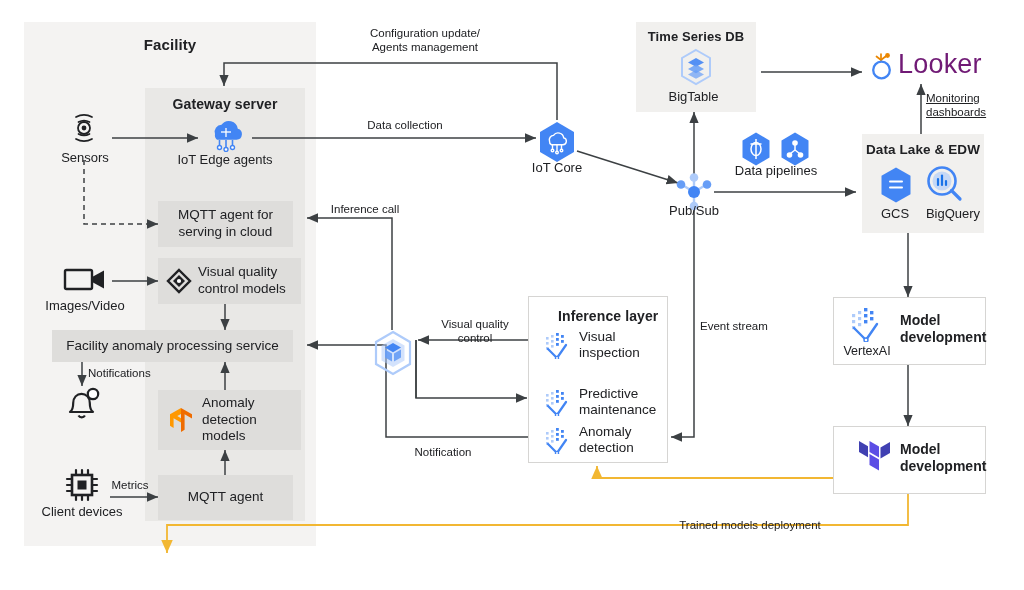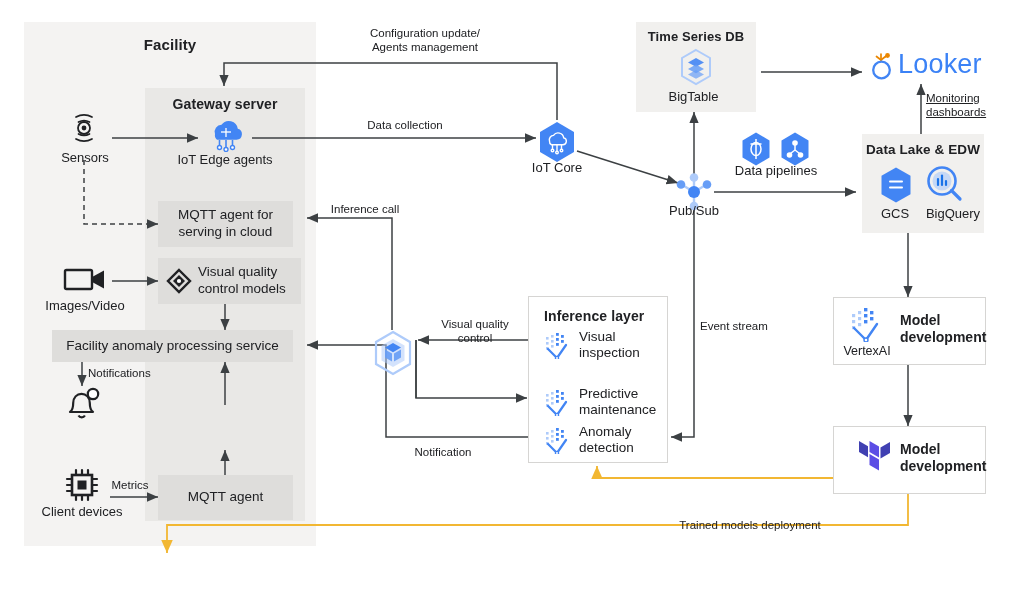--- a/index.html
+++ b/index.html
@@ -86,21 +86,21 @@
     position:absolute;
     display:flex;align-items:center;gap:9px;
   }
   .inf-item-txt{
     font-size:13.5px;line-height:1.2;color:#202124;white-space:pre-line;
   }
   .md-txt{
     font-weight:bold;font-size:14px;line-height:1.2;color:#202124;white-space:pre-line;
   }
   .looker-word{
-    position:absolute;font-size:27px;color:#3b82f6;letter-spacing:.2px;font-weight:400;
+    position:absolute;font-size:27px;color:#701a75;letter-spacing:.2px;font-weight:400;
   }
 </style>
 </head>
 <body>
 
 <div id="stage">
 
   <div class="panel-facility" style="left:24px;top:22px;width:292px;height:524px;"></div>
 
   <div class="panel-gateway" style="left:145px;top:88px;width:160px;height:433px;"></div>
@@ -212,20 +212,31 @@
 
     <div class="box-grey" style="left:158px;top:201px;width:135px;height:46px;">
       <div class="lbl" style="white-space:pre-line;">MQTT agent for
 serving in cloud</div>
     </div>
 
     <div class="box-lightgrey" style="left:52px;top:330px;width:241px;height:32px;background:#dedddb;">
       <div class="lbl">Facility anomaly processing service</div>
     </div>
 
+    <div class="box-grey" style="left:158px;top:390px;width:135px;height:60px;justify-content:flex-start;padding-left:8px;">
+      <div class="icon" style="position:relative;width:30px;height:30px;flex:0 0 30px;">
+        <svg viewBox="0 0 30 30" width="30" height="30">
+          <path d="M15,3 L26,9.2 L26,13.4 L18.6,9.2 L18.6,24.8 L15,27 z" fill="#ef6c00"></path>
+          <path d="M15,3 L4,9.2 L4,20.8 L7.6,22.9 L7.6,13.2 L15,17.4 L15,13.2 L11.3,11.1 L15,9 z" fill="#ff9800"></path>
+        </svg>
+      </div>
+      <div class="lbl" style="flex:1;text-align:left;padding-left:6px;">Anomaly
+detection
+models</div>
+    </div>
 
     <div class="box-grey" style="left:158px;top:475px;width:135px;height:45px;">
       <div class="lbl">MQTT agent</div>
     </div>
 
     <div class="icon" style="left:63px;top:108px;width:42px;height:40px;">
       <svg viewBox="0 0 42 40" width="42" height="40">
         <g stroke="#202124" fill="none" stroke-width="1.7" stroke-linecap="round">
           <path d="M13,9 a14,11 0 0 1 16,0"></path>
           <path d="M15.5,14 a10,8 0 0 1 11,0"></path>
@@ -399,21 +410,21 @@
           <path d="M22,13 L30,17.6 L22,22.2 L14,17.6 z"></path>
         </g>
         <g fill="#669df6" opacity=".9">
           <path d="M14,19.5 L21,23.5 L21,31.5 L14,27.5 z"></path>
           <path d="M30,19.5 L23,23.5 L23,31.5 L30,27.5 z"></path>
         </g>
       </svg>
     </div>
 
     <div class="box-outline" style="left:528px;top:296px;width:138px;height:165px;"></div>
-    <div class="title-bold abs" style="left:528px;top:308px;width:138px;text-align:left;padding-left:16px;box-sizing:border-box;font-size:14px;">Inference layer</div>
+    <div class="title-bold abs" style="left:528px;top:308px;width:138px;text-align:left;padding-left:30px;box-sizing:border-box;font-size:14px;">Inference layer</div>
 
     <div class="row-icon-text" style="left:544px;top:329px;width:118px;">
       <span class="icon" style="position:relative;width:26px;height:28px;flex:0 0 26px;">
         <svg viewBox="0 0 26 28" width="26" height="28">
           <g fill="#aecbfa">
               <rect x="2" y="6" width="2.6" height="2.6"></rect>
               <rect x="2" y="11" width="2.6" height="2.6"></rect>
               <rect x="2" y="16" width="2.6" height="2.6"></rect>
             <rect x="7" y="4" width="2.6" height="2.6"></rect>
               <rect x="7" y="9" width="2.6" height="2.6"></rect>

